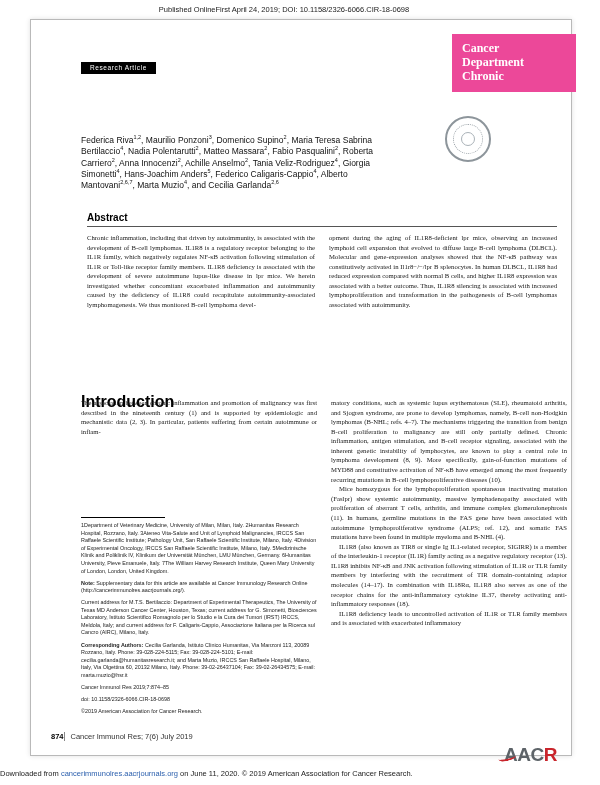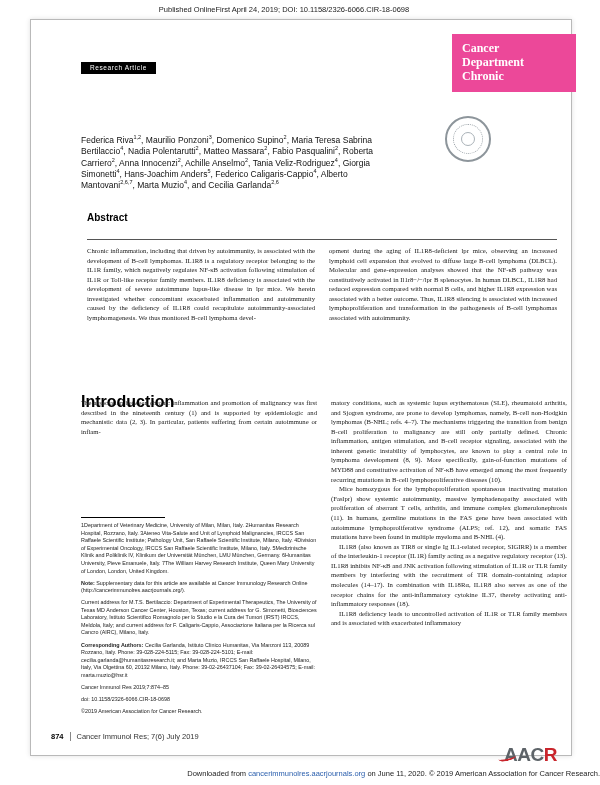--- a/index.html
+++ b/index.html
@@ -31,50 +31,50 @@
   .authors sup { font-size:5.5px; }
 
   .seal { position:absolute; left:414px; top:96px; width:46px; height:46px; border-radius:50%;
     border:2px solid #8d959b; display:flex; align-items:center; justify-content:center; }
   .seal-inner { width:30px; height:30px; border-radius:50%; border:1px dotted #98a0a6;
     display:flex; align-items:center; justify-content:center; }
   .seal-core { width:14px; height:14px; border-radius:50%; border:1px solid #aab2b8; }
 
   .abstract-section { position:absolute; left:56px; top:192px; width:470px; }
   .abstract-heading { font-family:"Liberation Sans", sans-serif; font-weight:bold; font-size:10px;
-    color:#000; padding-bottom:16px; border-bottom:1px solid #555; margin-bottom:6px; }
+    color:#000; padding-bottom:3px; border-bottom:1px solid #555; margin-bottom:6px; }
   .abstract-cols { display:flex; gap:14px; }
   .abstract-cols .acol { flex:1; font-size:6.7px; line-height:1.43; text-align:justify; color:#1a1a1a; }
 
   .intro-heading { position:absolute; left:50px; top:373px;
     font-family:"Liberation Sans", sans-serif; font-weight:bold; font-size:16px; color:#000; }
 
   .body-cols { position:absolute; left:50px; top:378px; width:486px; display:flex; gap:14px; }
   .bcol { flex:1; font-size:6.7px; line-height:1.43; text-align:justify; color:#1a1a1a; }
   .bcol-left { display:flex; flex-direction:column; height:322px; }
   .bcol p { margin:0; }
   .bcol-right p + p { text-indent:8px; }
 
   .footnote-block { margin-top:auto; font-family:"Liberation Sans", sans-serif;
     font-size:5.4px; line-height:1.4; text-align:left; color:#222; }
   .footnote-divider { width:84px; border-top:1px solid #000; margin-bottom:4px; }
   .footnote-block p { margin:0 0 4.5px 0; }
   .fn-bold { font-weight:bold; }
 
   .page-footer { position:absolute; left:20px; right:14px; top:703px; height:26px;
     display:flex; align-items:center; font-family:"Liberation Sans", sans-serif; font-size:7.5px; color:#333; }
-  .page-num { font-weight:bold; color:#000; margin-right:6px; }
+  .page-num { font-weight:bold; color:#000; }
   .footer-sep { width:1px; height:9px; background:#888; margin-right:6px; }
   .aacr-logo { margin-left:auto; position:relative; font-family:"Liberation Sans", sans-serif;
     font-weight:bold; font-size:19px; letter-spacing:-0.5px; color:#5d6368; line-height:1;margin-top:36px; }
   .aacr-logo .aacr-red { color:#c9252c; }
   .aacr-swoosh { position:absolute; left:-6px; top:9px; width:18px; height:7px;
     border-bottom:2px solid #c9252c; border-radius:50%; transform:rotate(-12deg); }
 
-  .download-line { position:absolute; bottom:7px; left:0; width:600px; text-align:right;
+  .download-line { position:absolute; bottom:7px; left:0; width:600px; text-align:left;
     font-family:"Liberation Sans", sans-serif; font-size:7.5px; color:#222; }
   .download-line .link { color:#2b5fad; }
 </style>
 </head>
 <body>
 
 <div class="published-line">Published OnlineFirst April 24, 2019; DOI: 10.1158/2326-6066.CIR-18-0698</div>
 
 <div class="page">
 

